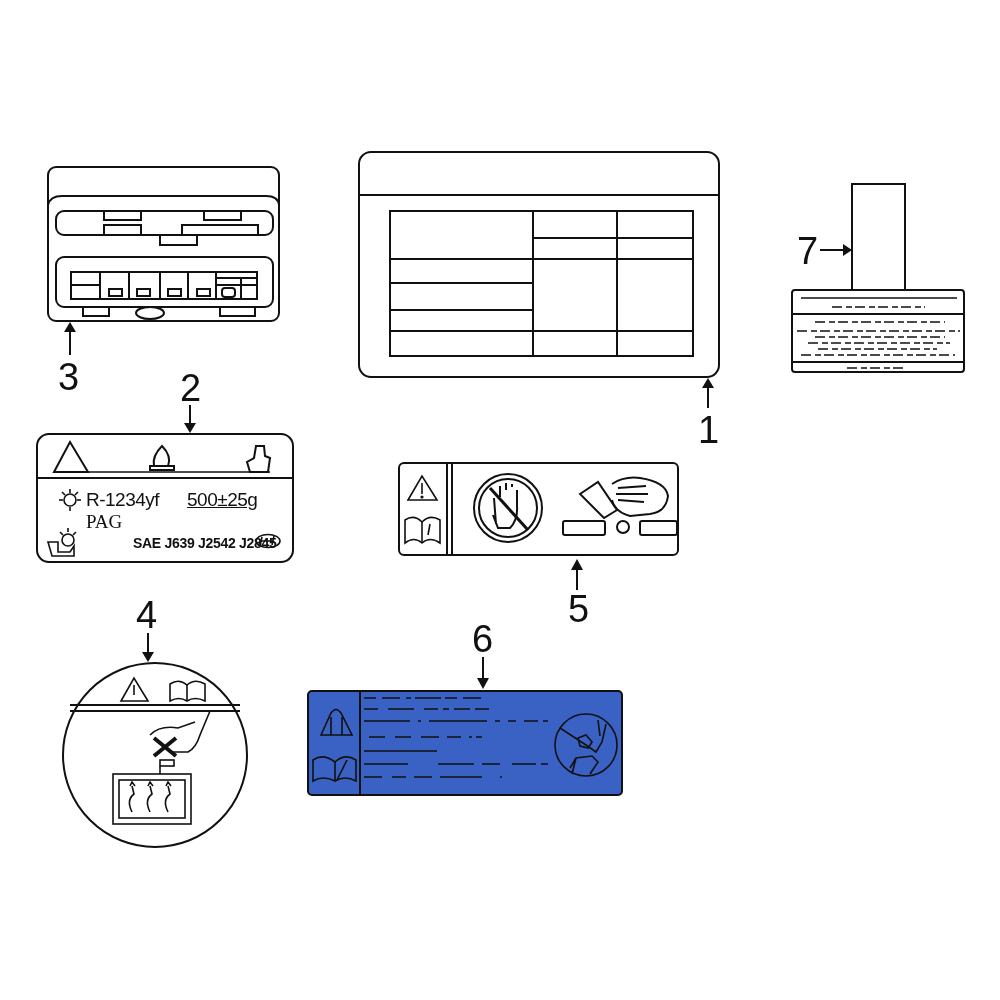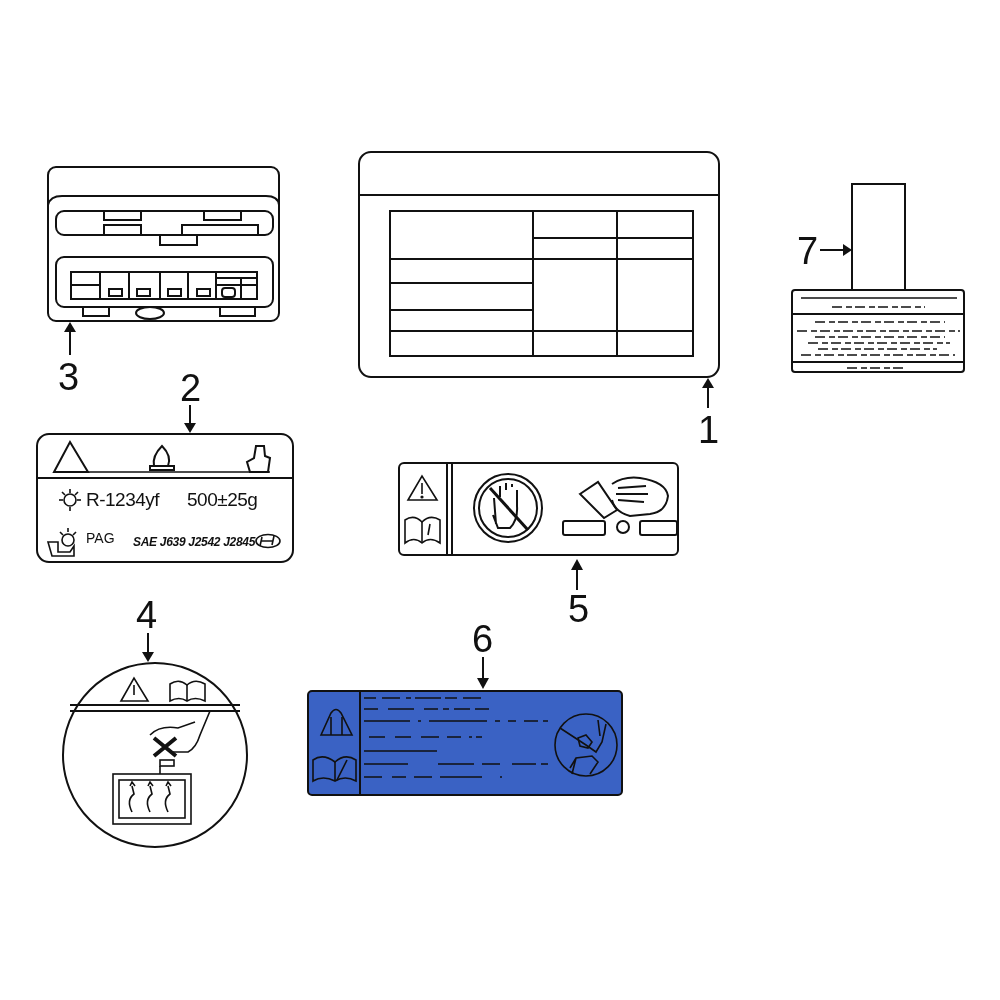--- a/index.html
+++ b/index.html
@@ -132,23 +132,23 @@
       <line x1="73" y1="535" x2="76" y2="532"></line>
       <path d="M48 542 L58 542 L58 552 L70 552 L74 546 L74 556 L52 556 Z"></path>
     </g>
     <g fill="none" stroke="#111" stroke-width="1.6">
       <ellipse cx="268" cy="541" rx="12" ry="6.5"></ellipse>
       <path d="M262 537 L260 546 M274 536 L272 545 M261 541 L273 541"></path>
     </g>
   </svg>
 </div>
 <div class="lbl-text" style="position:absolute;left:86px;top:489px;font-size:19px;letter-spacing:-0.5px;">R-1234yf</div>
-<div class="lbl-text" style="position:absolute;left:187px;top:489px;font-size:19px;letter-spacing:-0.5px;">500±25g</div>
-<div class="lbl-text" style="position:absolute;left:86px;top:530px;font-size:14px;">PAG</div>
-<div class="lbl-text" style="position:absolute;left:133px;top:535px;font-size:12px;font-weight:bold;letter-spacing:-0.3px;font-style:italic;">SAE J639 J2542 J2845</div>
+<div class="lbl-text" style="position:absolute;left:187px;top:489px;font-size:19px;letter-spacing:-0.5px;text-decoration:underline;">500±25g</div>
+<div class="lbl-text" style="position:absolute;left:86px;top:511px;font-size:19px;font-family:Liberation Serif, serif;">PAG</div>
+<div class="lbl-text" style="position:absolute;left:133px;top:535px;font-size:14px;font-weight:bold;letter-spacing:-0.3px;">SAE J639 J2542 J2845</div>
 
 <div class="part" style="left:0;top:0;width:1000px;height:1000px;pointer-events:none;">
   <svg width="1000" height="1000">
     <g fill="none" stroke="#111" stroke-width="2">
       <rect x="399" y="463" width="279" height="92" rx="5"></rect>
       <line x1="447" y1="463" x2="447" y2="555"></line>
       <line x1="452" y1="463" x2="452" y2="555"></line>
     </g>
     <g fill="none" stroke="#111" stroke-width="1.6">
       <polygon points="408,500 422,476 437,500"></polygon>

